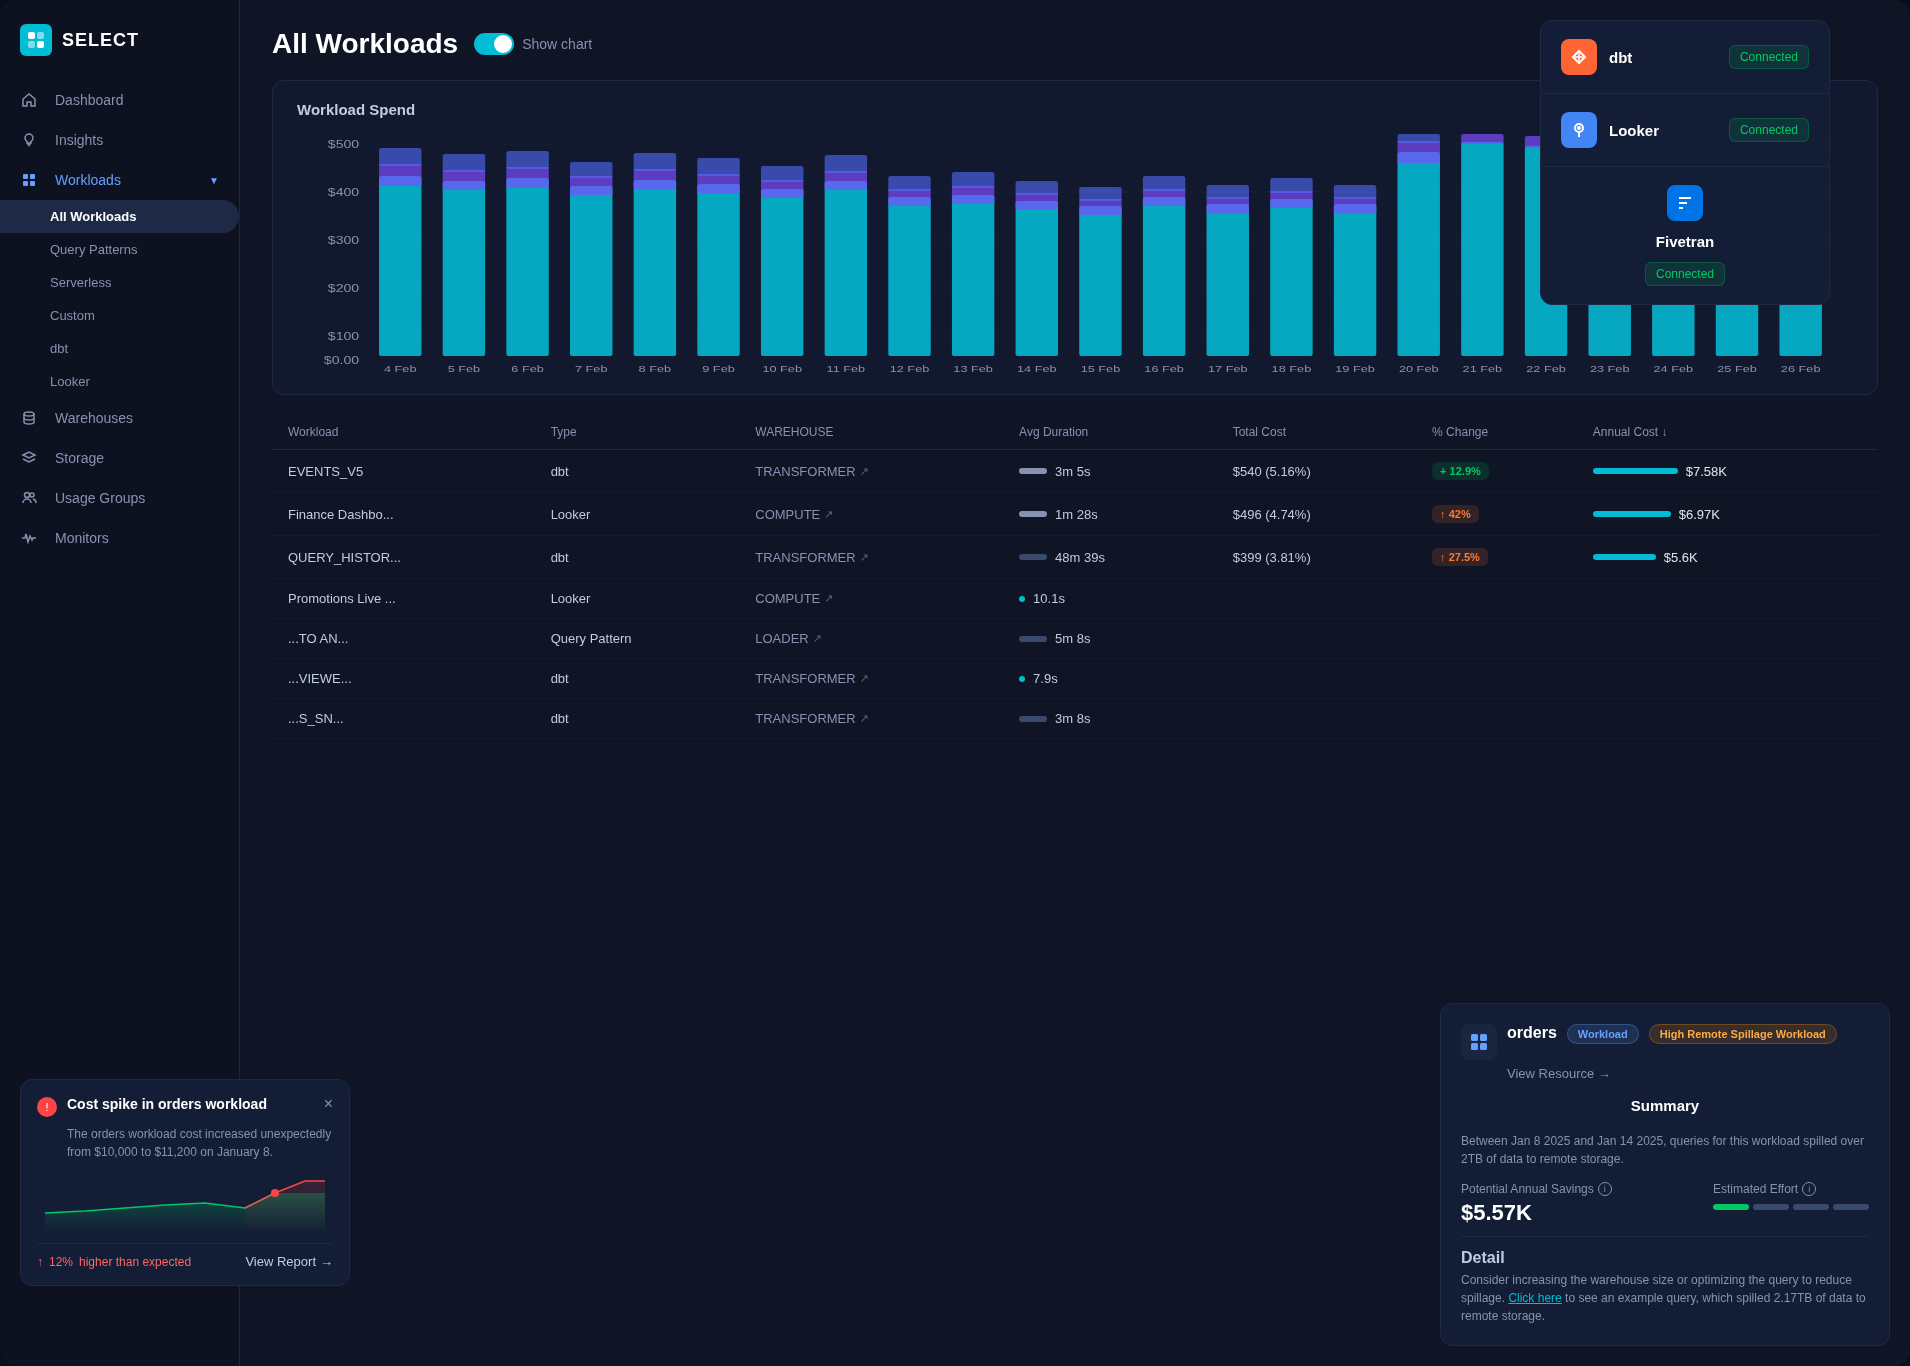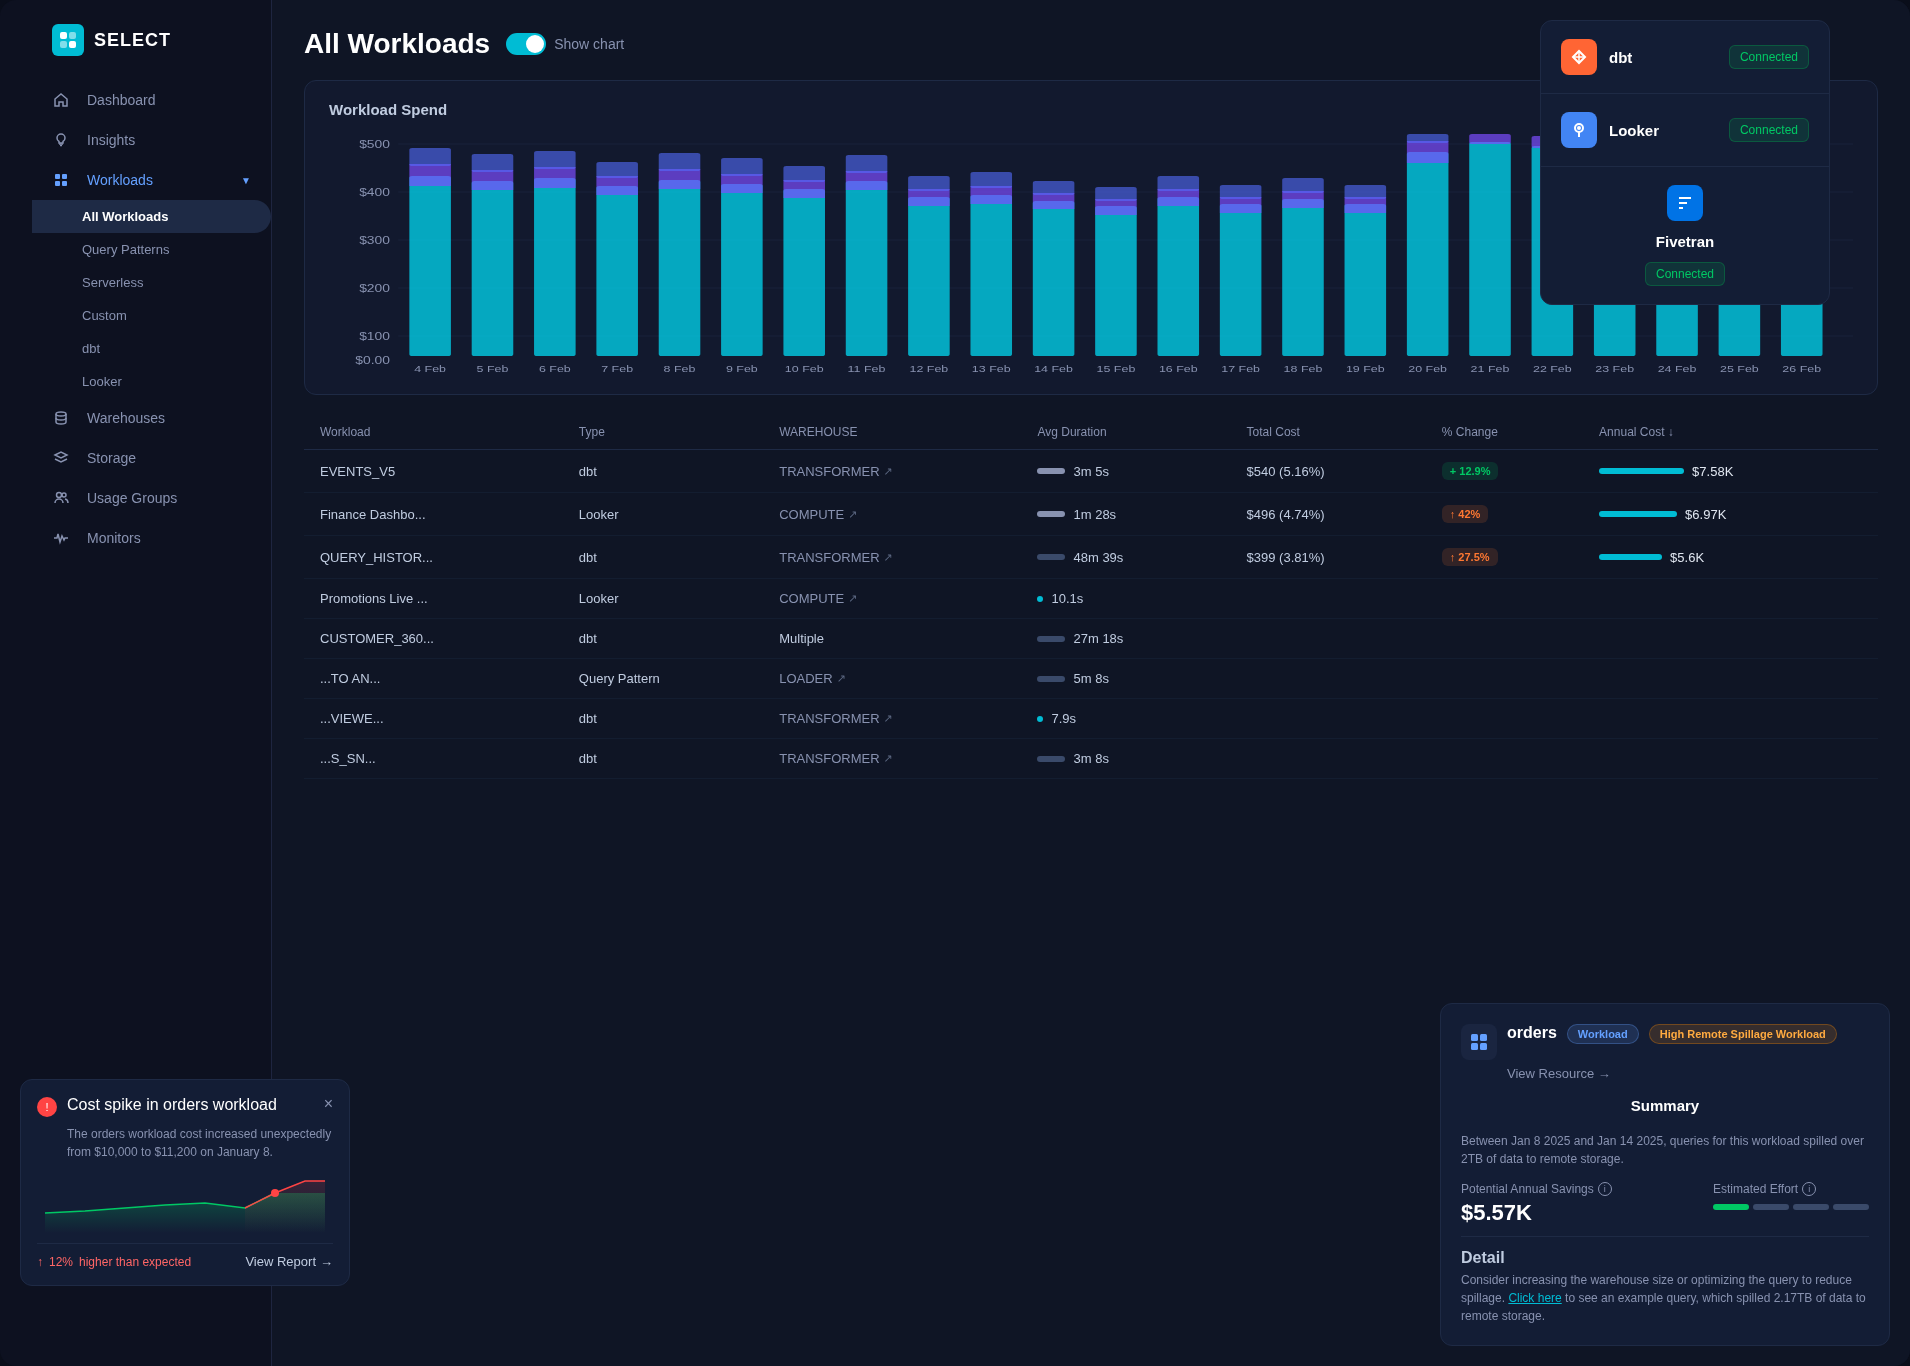--- a/index.html
+++ b/index.html
@@ -25,21 +25,20 @@
 
     
     .sidebar {
       width: 240px;
       background: #0d1120;
       border-right: 1px solid #1e2540;
       display: flex;
       flex-direction: column;
       padding: 24px 0;
       flex-shrink: 0;
-      margin-left: 32px;
     }
 
     .sidebar-logo {
       display: flex;
       align-items: center;
       gap: 10px;
       padding: 0 20px 24px;
     }
 
     .logo-icon {
@@ -314,22 +313,22 @@
       display: flex;
       align-items: center;
       justify-content: center;
       font-size: 11px;
       color: white;
       flex-shrink: 0;
       margin-top: 1px;
     }
 
     .popup-title {
-      font-size: 16px;
-      font-weight: 400;
+      font-size: 14px;
+      font-weight: 700;
       color: #ffffff;
     }
 
     .popup-close {
       margin-left: auto;
       cursor: pointer;
       color: #8892b0;
       font-size: 16px;
       line-height: 1;
     }
@@ -944,31 +943,20 @@
               <span class="warehouse-link">COMPUTE <span class="external-link-icon">↗</span></span>
             </td>
             <td>
               <div class="duration-bar"><div class="duration-pill" style="background:#00bcd4; width:6px; height:6px; border-radius:50%;"></div> 10.1s</div>
             </td>
             <td></td>
             <td></td>
             <td></td>
           </tr>
 
-          <tr>
-            <td>CUSTOMER_360...</td>
-            <td>dbt</td>
-            <td>Multiple</td>
-            <td>
-              <div class="duration-bar"><div class="duration-pill" style="background:#3a4a6a;"></div> 27m 18s</div>
-            </td>
-            <td></td>
-            <td></td>
-            <td></td>
-          </tr>
 
           <tr>
             <td>...TO AN...</td>
             <td>Query Pattern</td>
             <td>
               <span class="warehouse-link">LOADER <span class="external-link-icon">↗</span></span>
             </td>
             <td>
               <div class="duration-bar"><div class="duration-pill" style="background:#3a4a6a;"></div> 5m 8s</div>
             </td>

